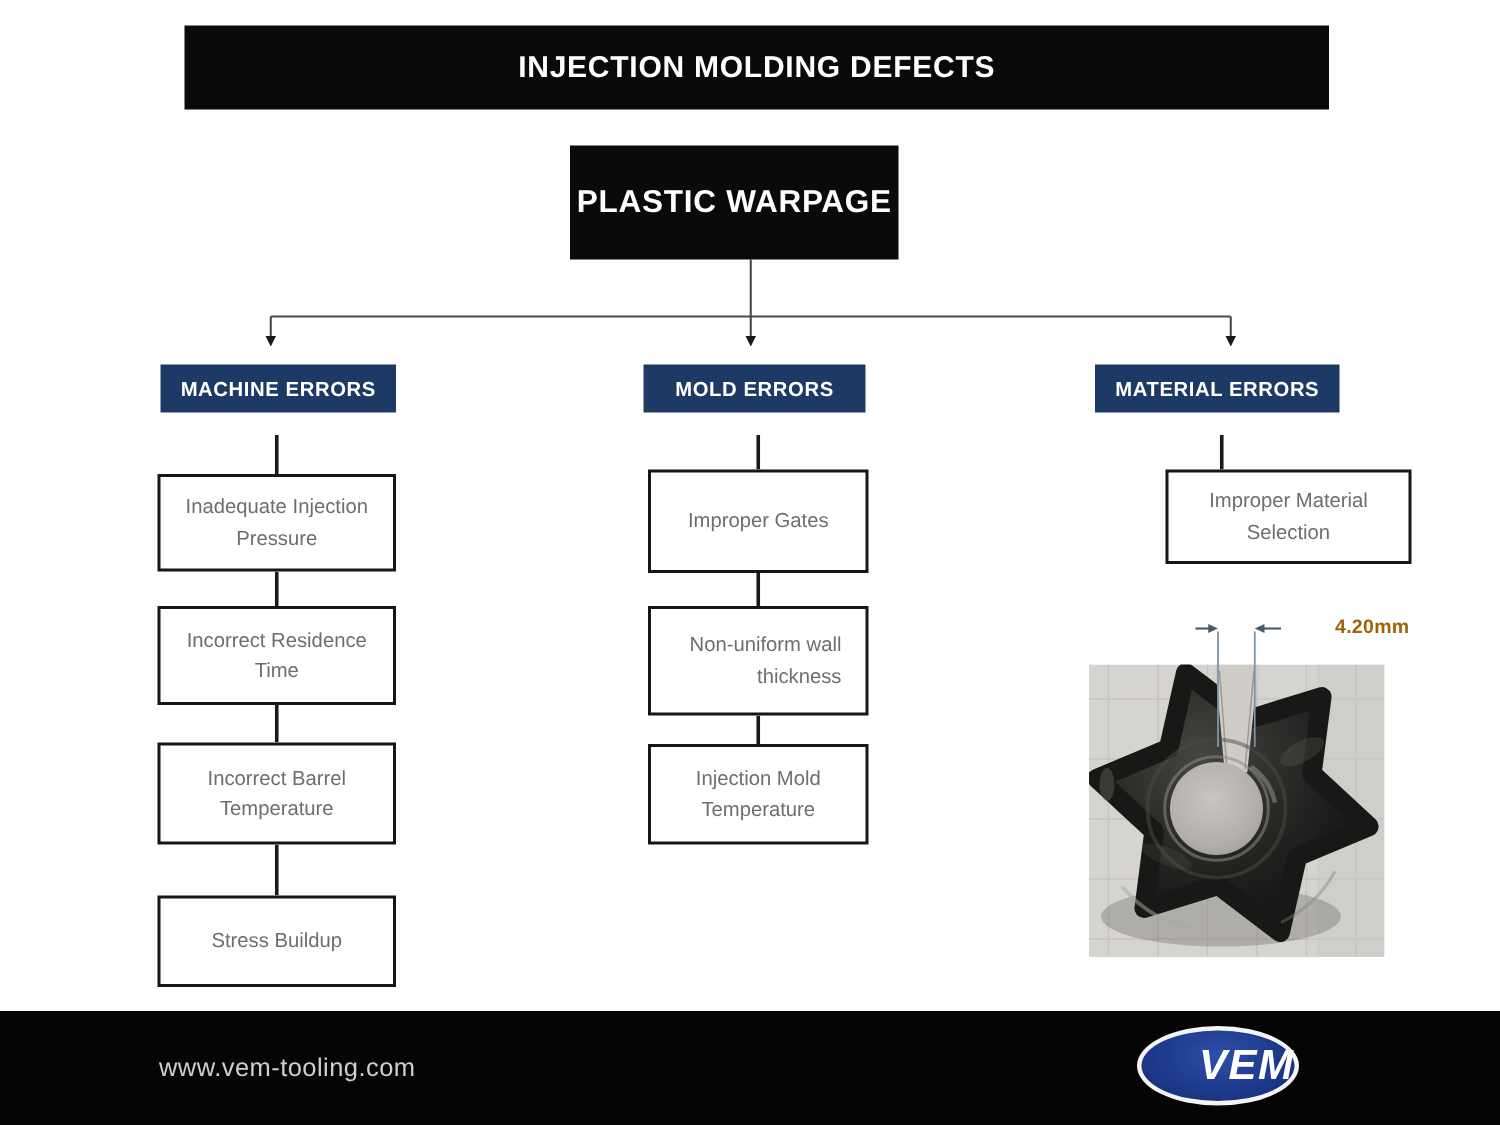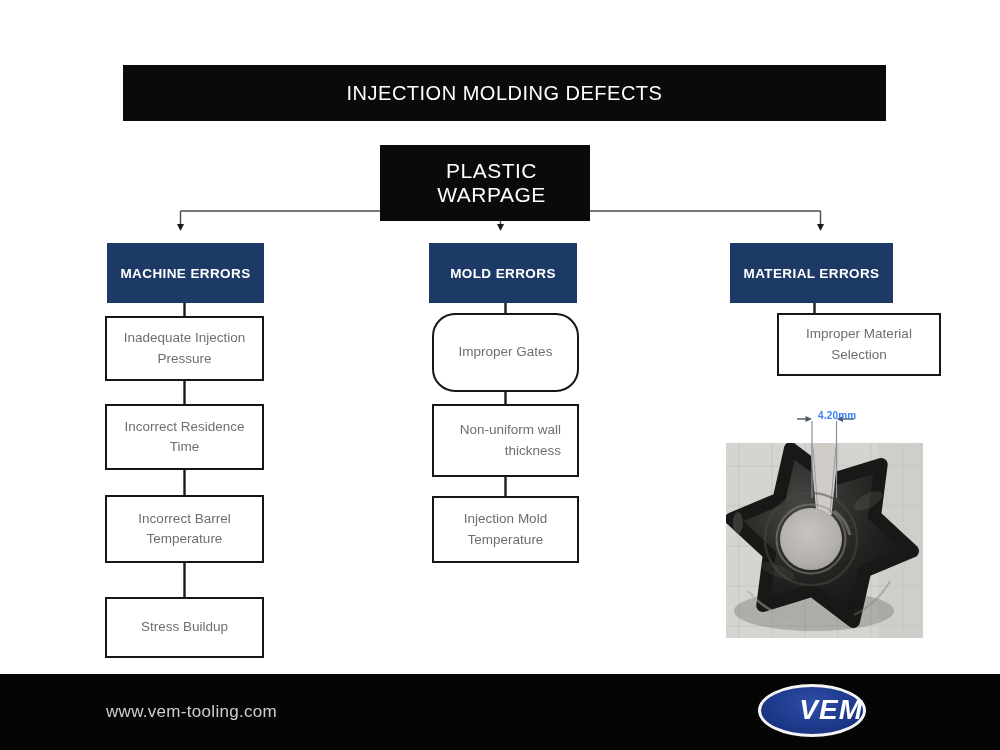--- a/index.html
+++ b/index.html
@@ -3,58 +3,58 @@
 <meta charset="utf-8">
 <style>
   html,body{margin:0;padding:0;}
   body{font-family:"Liberation Sans",sans-serif;background:#ffffff;}
   #canvas{position:relative;width:1000px;height:750px;background:#ffffff;overflow:hidden;}
 
   
   .black-box{
     position:absolute;background:#0a0a0a;color:#ffffff;
     display:flex;align-items:center;justify-content:center;
-    font-weight:normal;letter-spacing:.5px;z-index:10;text-align:center;margin-top:48px;
+    font-weight:bold;letter-spacing:.5px;z-index:10;text-align:center;
   }
   #title-banner{left:123px;top:17px;width:763px;height:56px;font-size:20px;}
-  #root-node{left:380px;top:97px;width:197px;height:76px;font-size:21px;padding-left:13px;}
+  #root-node{left:380px;top:97px;width:219px;height:76px;font-size:21px;}
 
   
   .branch-header{
-    position:absolute;top:243px;height:60px;background:#1d3a66;color:#ffffff;
+    position:absolute;top:243px;height:32px;background:#1d3a66;color:#ffffff;
     display:flex;align-items:center;justify-content:center;
     font-weight:bold;font-size:13.5px;letter-spacing:.4px;z-index:10;text-align:center;
   }
   #hdr-machine{left:107px;width:157px;}
   #hdr-mold{left:429px;width:148px;}
   #hdr-material{left:730px;width:163px;}
 
   
   .cause-box{
     position:absolute;background:#ffffff;border:2px solid #161616;
     color:#6e6e6e;font-size:13.5px;line-height:1.5;
     display:flex;align-items:center;justify-content:center;
     text-align:center;padding:0 16px;box-sizing:border-box;z-index:10;
   }
   #m1{left:105px;top:316px;width:159px;height:65px;}
   #m2{left:105px;top:404px;width:159px;height:66px;}
   #m3{left:105px;top:495px;width:159px;height:68px;}
   #m4{left:105px;top:597px;width:159px;height:61px;}
-  #d1{left:432px;top:313px;width:147px;height:79px;border-radius:23px;}
+  #d1{left:432px;top:313px;width:147px;height:69px;}
   #d2{left:432px;top:404px;width:147px;height:73px;text-align:right;}
   #d3{left:432px;top:496px;width:147px;height:67px;}
   #t1{left:733px;top:313px;width:164px;height:63px;margin-left:44px;}
 
   
   #overlay{position:absolute;left:0;top:0;width:1000px;height:750px;z-index:5;pointer-events:none;}
 
   
   #dim-label{
-    position:absolute;left:818px;top:410px;font-size:10px;font-weight:600;
-    color:#3b82f6;z-index:12;letter-spacing:.2px;
+    position:absolute;left:890px;top:410px;font-size:13px;font-weight:600;
+    color:#a16207;z-index:12;letter-spacing:.2px;
   }
 
   
   #photo{position:absolute;left:726px;top:443px;width:197px;height:195px;z-index:1;}
 
   
   #footer{
     position:absolute;left:0;top:674px;width:1000px;height:76px;
     background:#050505;z-index:20;padding-left:10px;
   }

